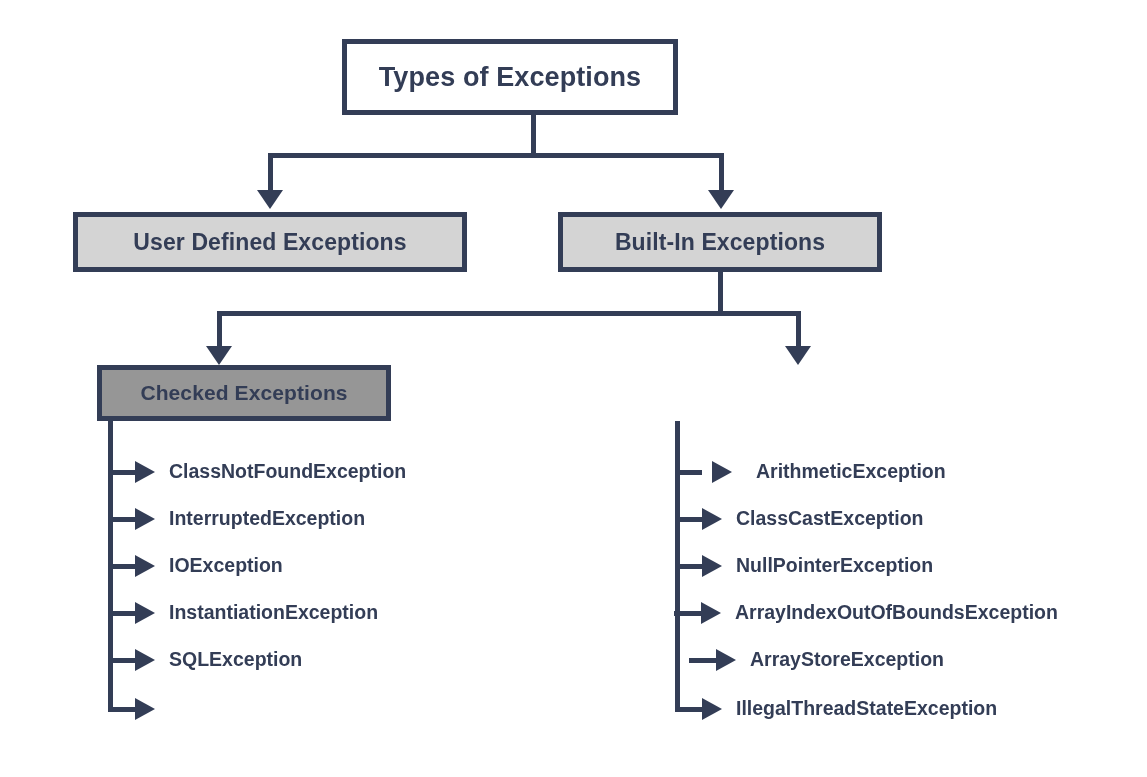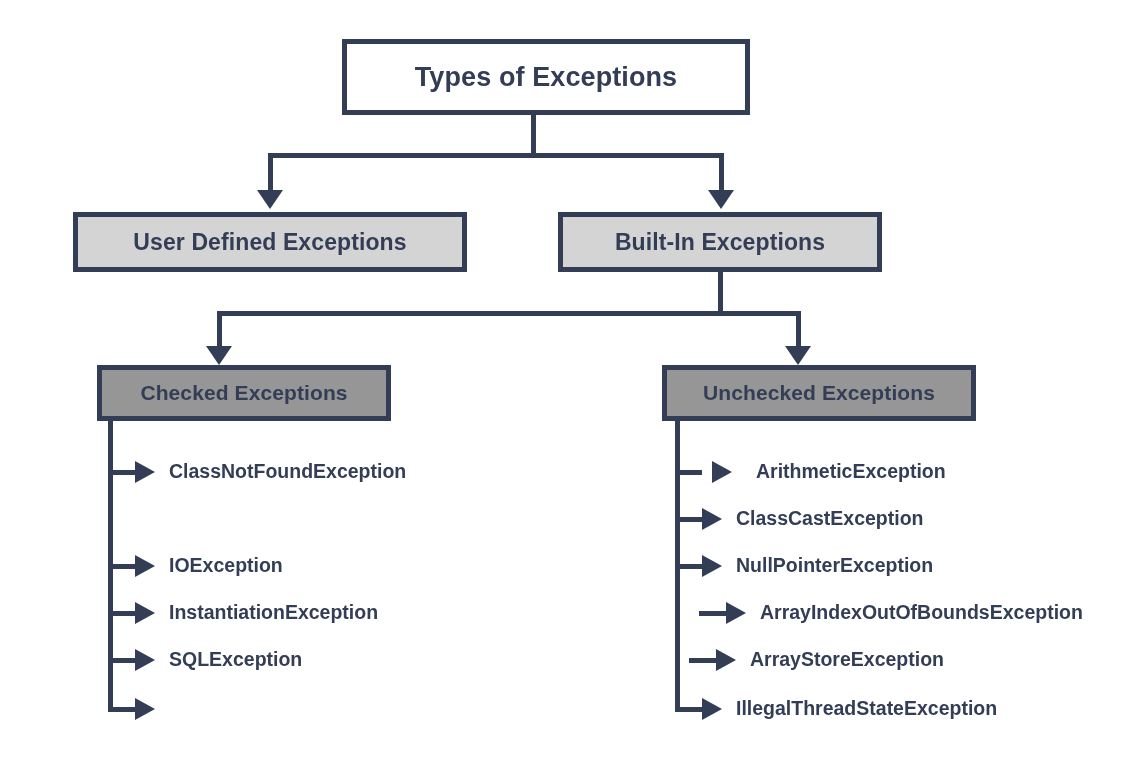--- a/index.html
+++ b/index.html
@@ -101,21 +101,21 @@
     color: #333d56;
     white-space: nowrap;
     line-height: 1;
   }
 </style>
 </head>
 <body>
 
 <div id="canvas">
 
-  <div class="node root" style="left:342px; top:39px; width:408px; height:76px;">
+  <div class="node root" style="left:342px; top:39px; width:336px; height:76px;">
     <span>Types of Exceptions</span>
   </div>
 
   <div class="vline" style="left:531px; top:115px; height:42px;"></div>
   <div class="hline" style="left:268px; top:153px; width:456px;"></div>
   <div class="vline" style="left:268px; top:153px; height:38px;"></div>
   <div class="arrow-down" style="left:257px; top:190px;"></div>
   <div class="vline" style="left:719px; top:153px; height:38px;"></div>
   <div class="arrow-down" style="left:708px; top:190px;"></div>
 
@@ -131,31 +131,33 @@
   <div class="hline" style="left:217px; top:311px; width:584px;"></div>
   <div class="vline" style="left:217px; top:311px; height:36px;"></div>
   <div class="arrow-down" style="left:206px; top:346px;"></div>
   <div class="vline" style="left:796px; top:311px; height:36px;"></div>
   <div class="arrow-down" style="left:785px; top:346px;"></div>
 
   <div class="node level3" style="left:73px; top:365px; width:294px; height:56px;">
     <span>Checked Exceptions</span>
   </div>
 
-  <div class="node level3" style="left:638px; top:365px; width:314px; height:56px;">
-    <span>Unchecked Exceptions</span>
-  </div>
 
   <div class="spine" style="left:108px; top:421px; height:288px;"></div>
 
   <div class="leaf" style="left:108px; top:461px;">
     <span class="stem"></span>
     <span class="tip"></span>
     <span class="leaf-label">ClassNotFoundException</span>
   </div>
+  <div class="leaf" style="left:108px; top:508px;">
+    <span class="stem"></span>
+    <span class="tip"></span>
+    <span class="leaf-label">InterruptedException</span>
+  </div>
   <div class="leaf" style="left:108px; top:555px;">
     <span class="stem"></span>
     <span class="tip"></span>
     <span class="leaf-label">IOException</span>
   </div>
   <div class="leaf" style="left:108px; top:602px;">
     <span class="stem"></span>
     <span class="tip"></span>
     <span class="leaf-label">InstantiationException</span>
   </div>
@@ -179,21 +181,21 @@
   <div class="leaf" style="left:675px; top:508px;">
     <span class="stem"></span>
     <span class="tip"></span>
     <span class="leaf-label">ClassCastException</span>
   </div>
   <div class="leaf" style="left:675px; top:555px;">
     <span class="stem"></span>
     <span class="tip"></span>
     <span class="leaf-label">NullPointerException</span>
   </div>
-  <div class="leaf" style="left:680px; top:602px;padding-left:19px;">
+  <div class="leaf" style="left:655px; top:602px;padding-left:19px;">
     <span class="stem"></span>
     <span class="tip"></span>
     <span class="leaf-label">ArrayIndexOutOfBoundsException</span>
   </div>
   <div class="leaf" style="left:675px; top:649px;padding-left:14px;">
     <span class="stem"></span>
     <span class="tip"></span>
     <span class="leaf-label">ArrayStoreException</span>
   </div>
   <div class="leaf" style="left:675px; top:698px;">

